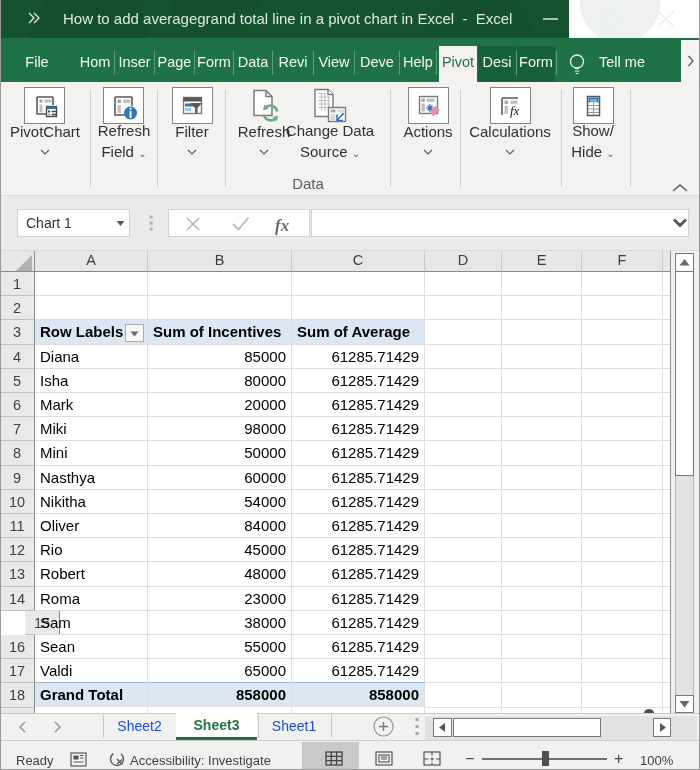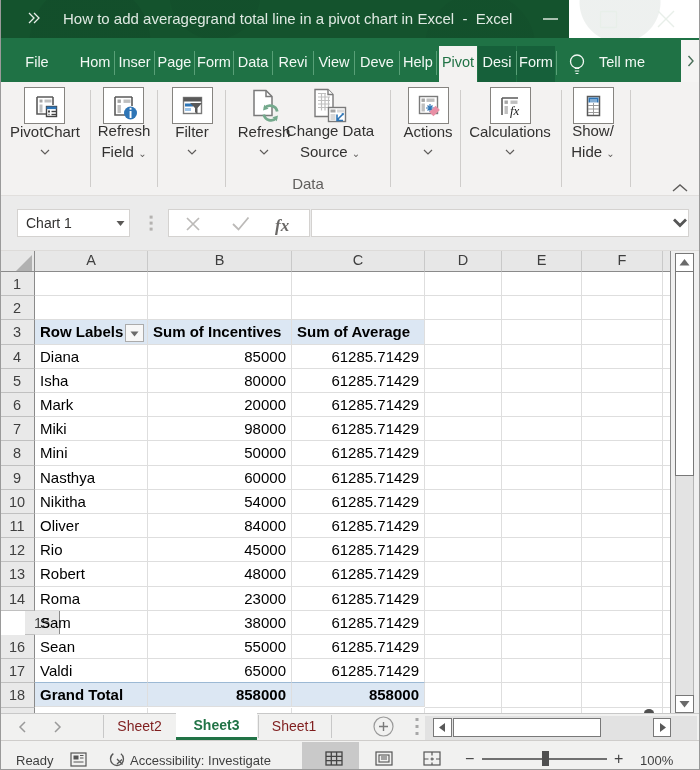--- a/index.html
+++ b/index.html
@@ -25,21 +25,21 @@
 .rsep { position:absolute; top:8px; height:97px; width:1px; background:#cfcdcb; }
 #fbar { left:0; top:196px; width:700px; height:55px; background:#ebebeb; border-bottom:1px solid #dddbd9; }
 #namebox { left:17px; top:13px; width:113px; height:28px; background:#fff; border:1px solid #d4d2d0; font-size:14px; color:#323130; line-height:26px; padding-left:8px; }
 #finput { left:311px; top:13px; width:378px; height:28px; background:#fff; border:1px solid #d4d2d0; }
 .colhead { position:absolute; background:#e7e7e7; border-right:1px solid #c9c9c9; border-bottom:1px solid #8a8a8a; color:#3f3f3f; font-size:14.5px; text-align:center; }
 .rowhead { position:absolute; left:0; width:35px; background:#e9e9e9; border-right:1px solid #8a8a8a; border-bottom:1px solid #c0c0c0; color:#3f3f3f; font-size:14.5px; text-align:center; }
 .cell { position:absolute; font-size:15px; color:#000; border-right:1px solid #dedede; border-bottom:1px solid #dedede; padding:0 5px; white-space:nowrap; overflow:hidden; }
 .num { text-align:right; }
 #tabs { left:0; top:713px; width:700px; height:27px; background:#f1f1f0; }
 #status { left:0; top:740px; width:700px; height:30px; background:#f1f1f0; border-top:1px solid #cfcdcb; color:#3f3f3f; font-size:13px; }
-.stab { position:absolute; top:0; height:27px; font-size:14px; color:#7f1d1d; text-align:center; line-height:26px; }
+.stab { position:absolute; top:0; height:27px; font-size:14px; color:#1d4ed8; text-align:center; line-height:26px; }
 #winborder { left:0; top:0; width:700px; height:770px; border:1px solid #9a9a9a; border-top:none; pointer-events:none; z-index:50; }
 </style>
 </head>
 <body>
 <div class="abs" id="titlebar">
     <div class="abs" id="tbpat"></div>
  <svg class="abs" id="qat" width="16" height="12">
       <path d="M2 1 l5 5 l-5 5 M7 1 l5 5 l-5 5" fill="none" stroke="#e8efe9" stroke-width="1.3"></path>
     </svg>
  <div class="abs" id="title-text">How to add averagegrand total line in a pivot chart in Excel&nbsp; - &nbsp;Excel</div>

